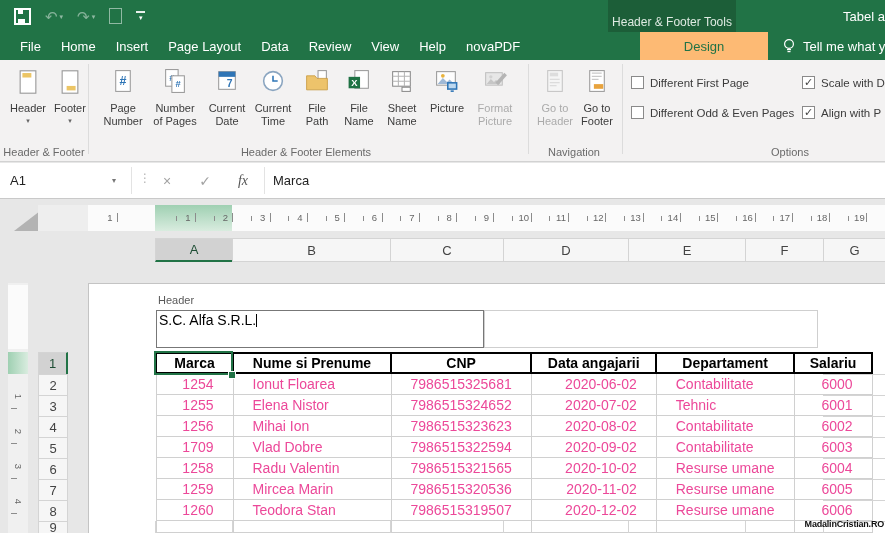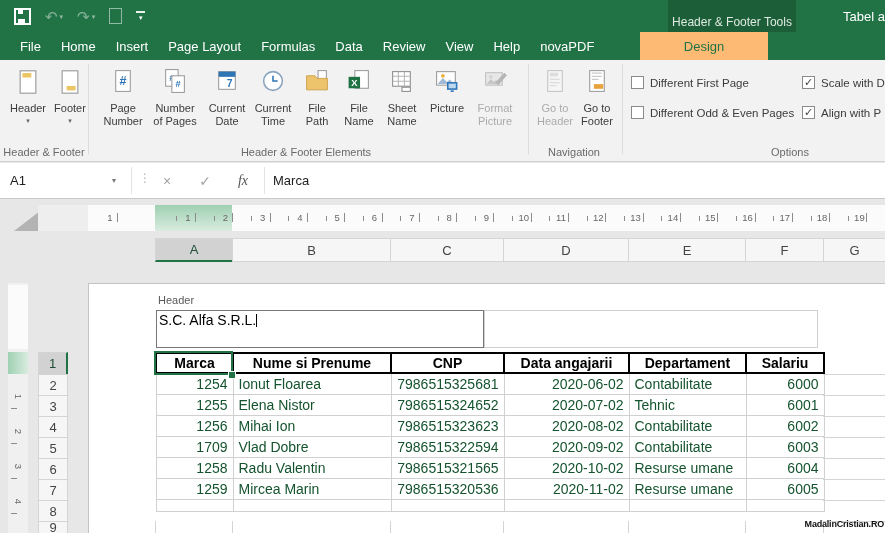--- a/index.html
+++ b/index.html
@@ -14,21 +14,21 @@
   .qat .qbtn{color:rgba(255,255,255,.92);font-size:15px;line-height:1;display:flex;align-items:center;}
   .qat .dim{color:rgba(255,255,255,.45);}
   .qchev{font-size:7px;color:rgba(255,255,255,.5);margin-left:2px;}
   .saveicon{width:13px;height:13px;border:2px solid #fff;position:relative;}
   .saveicon:before{content:"";position:absolute;left:2px;top:0;width:5px;height:4px;background:#fff;}
   .saveicon:after{content:"";position:absolute;left:2px;bottom:0;width:7px;height:4px;background:#fff;}
   .newdoc{width:11px;height:14px;border:1.5px solid rgba(255,255,255,.5);}
   .qcustom{display:flex;flex-direction:column;align-items:center;}
   .qcustom .bar{width:9px;height:1.5px;background:rgba(255,255,255,.9);margin-bottom:1px;}
   .qcustom .chv{font-size:7px;color:#fff;}
-  .ctxheader{position:absolute;left:668px;top:0;width:128px;height:44px;background:#1c5e38;
+  .ctxheader{position:absolute;left:608px;top:0;width:128px;height:44px;background:#1c5e38;
     color:#dfeae2;font-size:12px;display:flex;align-items:center;justify-content:center;}
   .doctitle{position:absolute;left:843px;top:9px;color:#fff;font-size:13px;white-space:nowrap;}
   
   .tabrow{position:absolute;left:0;top:32px;width:885px;height:28px;background:#217346;}
   .tabs{position:absolute;left:10px;top:0;height:28px;display:flex;}
   .tab{color:#fff;font-size:13px;padding:0 10px;height:28px;display:flex;align-items:center;white-space:nowrap;}
   .designtab{position:absolute;left:640px;top:0;width:128px;height:28px;background:#fdba74;
     color:#217346;font-size:13px;display:flex;align-items:center;justify-content:center;}
   .tellme{position:absolute;left:782px;top:0;height:28px;display:flex;align-items:center;gap:7px;color:#fff;font-size:13px;white-space:nowrap;}
   
@@ -76,21 +76,21 @@
     font-size:13px;color:#444;display:flex;align-items:center;justify-content:center;}
   .rowhead.sel{background:#d2d2d2;border-right:2px solid #217346;color:#1e4e34;}
   .page{position:absolute;left:88px;top:84px;width:797px;height:250px;background:#fff;border-left:1px solid #c4c4c4;border-top:1px solid #c4c4c4;box-sizing:border-box;}
   .hdrlabel{position:absolute;left:70px;top:11px;font-size:11px;color:#595959;}
   .hdrbox-left{position:absolute;left:67px;top:26px;width:328px;height:38px;border:1px solid #777;box-sizing:border-box;
     font-size:14px;color:#000;padding:1px 0 0 2px;}
   .hdrbox-center{position:absolute;left:395px;top:26px;width:334px;height:38px;border:1px solid #cfcfcf;box-sizing:border-box;}
   .cursorbar{display:inline-block;width:1px;height:13px;background:#000;vertical-align:-2px;}
   .xltable{position:absolute;left:155px;top:153px;border-collapse:collapse;table-layout:fixed;}
   .xltable th{border:2px solid #000;background:#fff;font-size:14px;font-weight:bold;color:#000;height:18px;padding:0 4px;text-align:center;white-space:nowrap;overflow:hidden;}
-  .xltable td{border:1px solid #d0d0d0;background:#fff;font-size:14px;color:#14532d;height:20px;padding:0 5px;white-space:nowrap;overflow:hidden;}
+  .xltable td{border:1px solid #d0d0d0;background:#fff;font-size:14px;color:#ec4899;height:20px;padding:0 19px;white-space:nowrap;overflow:hidden;}
   .selbox{position:absolute;left:154px;top:152px;width:79px;height:24px;border:2px solid #217346;box-sizing:border-box;}
   .fillhandle{position:absolute;left:228px;top:172px;width:6px;height:6px;background:#217346;border:1px solid #fff;box-sizing:content-box;}
   .gline{position:absolute;background:#d4d4d4;}
   .watermark{position:absolute;right:1px;top:320px;font-size:9px;font-weight:bold;color:#111;letter-spacing:-0.2px;}
   svg{display:block;}
 </style>
 </head>
 <body>
 
 <div class="titlebar">
@@ -111,28 +111,37 @@
   <div class="ctxheader">Header &amp; Footer Tools</div>
   <div class="doctitle">Tabel a</div>
 </div>
 
 <div class="tabrow">
   <div class="tabs" id="tabs">
       <div class="tab">File</div>
       <div class="tab">Home</div>
       <div class="tab">Insert</div>
       <div class="tab">Page Layout</div>
-      <div class="tab">Formulas</div>
       <div class="tab">Data</div>
       <div class="tab">Review</div>
       <div class="tab">View</div>
       <div class="tab">Help</div>
       <div class="tab">novaPDF</div>
     </div>
   <div class="designtab">Design</div>
+  <div class="tellme">
+    <span>
+      <svg width="14" height="16" viewBox="0 0 14 16">
+          <circle cx="7" cy="6" r="4.4" fill="none" stroke="#fff" stroke-width="1.2"></circle>
+          <rect x="5" y="11" width="4" height="1.2" fill="#fff"></rect>
+          <rect x="5.5" y="13" width="3" height="1.2" fill="#fff"></rect>
+        </svg>
+    </span>
+    <span>Tell me what y</span>
+  </div>
 </div>
 
 <div class="ribbon">
   <div id="hf-group">
       <div class="bigbtn" style="left: 6px; width: 44px;">
         <span class="ic">
           <svg width="28" height="28" viewBox="0 0 25 25">
             <rect x="5.5" y="2.5" width="14" height="20" fill="#fff" stroke="#9a9a9a"></rect>
             <rect x="7.5" y="4.5" width="8" height="4" fill="#ecc565"></rect>
           </svg>
@@ -482,20 +491,28 @@
         </tr>
         <tr>
           <td style="text-align: right;">1259</td>
           <td style="text-align: left;">Mircea Marin</td>
           <td style="text-align: right;">7986515320536</td>
           <td style="text-align: right;">2020-11-02</td>
           <td style="text-align: left;">Resurse umane</td>
           <td style="text-align: right;">6005</td>
         </tr>
         <tr>
+          <td style="text-align: right;">1260</td>
+          <td style="text-align: left;">Teodora Stan</td>
+          <td style="text-align: right;">7986515319507</td>
+          <td style="text-align: right;">2020-12-02</td>
+          <td style="text-align: left;">Resurse umane</td>
+          <td style="text-align: right;">6006</td>
+        </tr>
+        <tr>
           <td style="height: 11px;"></td>
           <td style="height: 11px;"></td>
           <td style="height: 11px;"></td>
           <td style="height: 11px;"></td>
           <td style="height: 11px;"></td>
           <td style="height: 11px;"></td>
         </tr>
       </tbody>
     </table>
 

